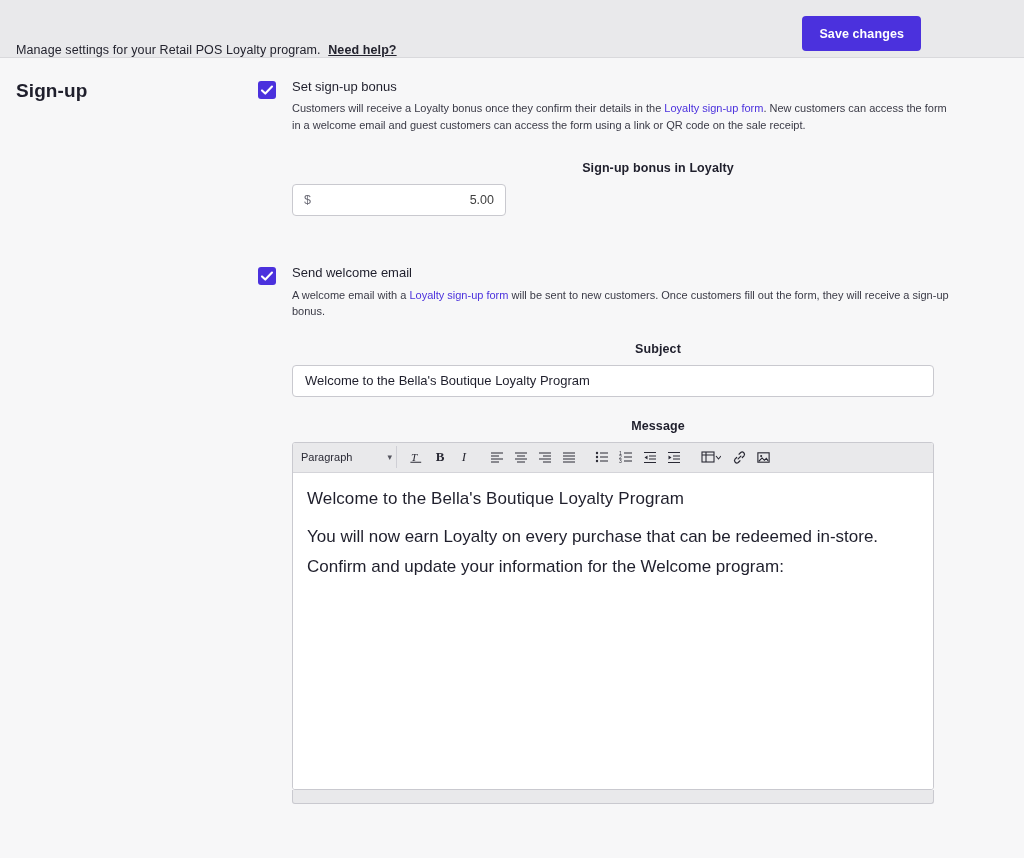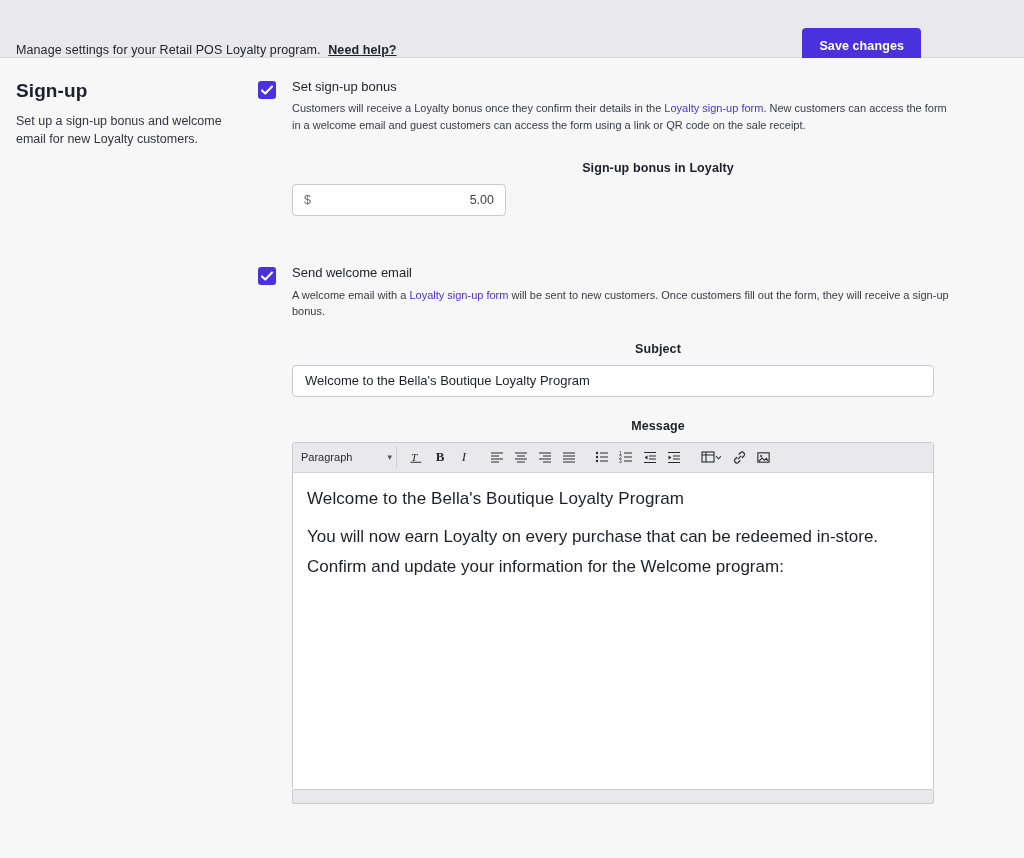--- a/index.html
+++ b/index.html
@@ -30,21 +30,21 @@
   .topbar-link {
     color: #23232e;
     text-decoration: underline;
     font-weight: bold;
     margin-left: 4px;
     cursor: pointer;
   }
   .save-btn {
     position: absolute;
     right: 103px;
-    top: 28px;
+    top: 16px;
     height: 35px;
     padding: 0 17px;
     background: #4b31dd;
     color: #fff;
     border: none;
     border-radius: 4px;
     font-size: 12.5px;
     font-weight: bold;
     font-family: "Liberation Sans", sans-serif;
     cursor: pointer;
@@ -239,21 +239,20 @@
     <span class="topbar-link">Need help?</span>
   </div>
   <button class="save-btn">Save changes</button>
 </div>
 
 <div class="page">
   <div class="section">
 
     <div class="section-left">
       <div class="section-title">Sign-up</div>
-      <p class="section-desc">Set up a sign-up bonus and welcome email for new Loyalty customers.</p>
     </div>
 
     <div class="section-right">
 
       <div class="check-row">
         <div class="checkbox">
           <svg width="14" height="14" viewBox="0 0 14 14">
             <path d="M2 7.4 L5.3 10.6 L12 3.6" fill="none" stroke="#ffffff" stroke-width="2.1" stroke-linecap="round" stroke-linejoin="round"></path>
           </svg>
         </div>

